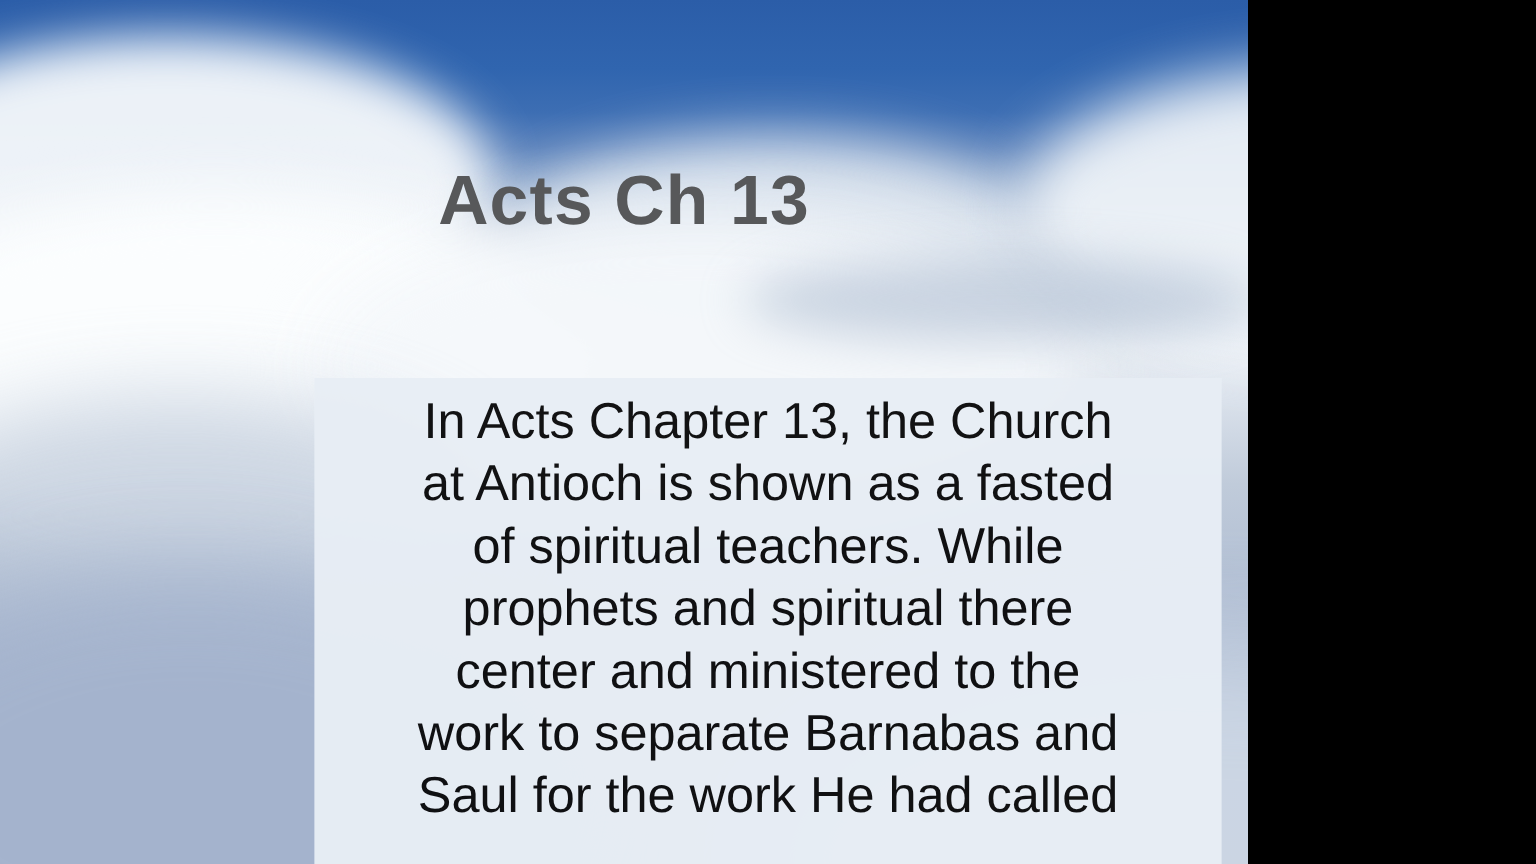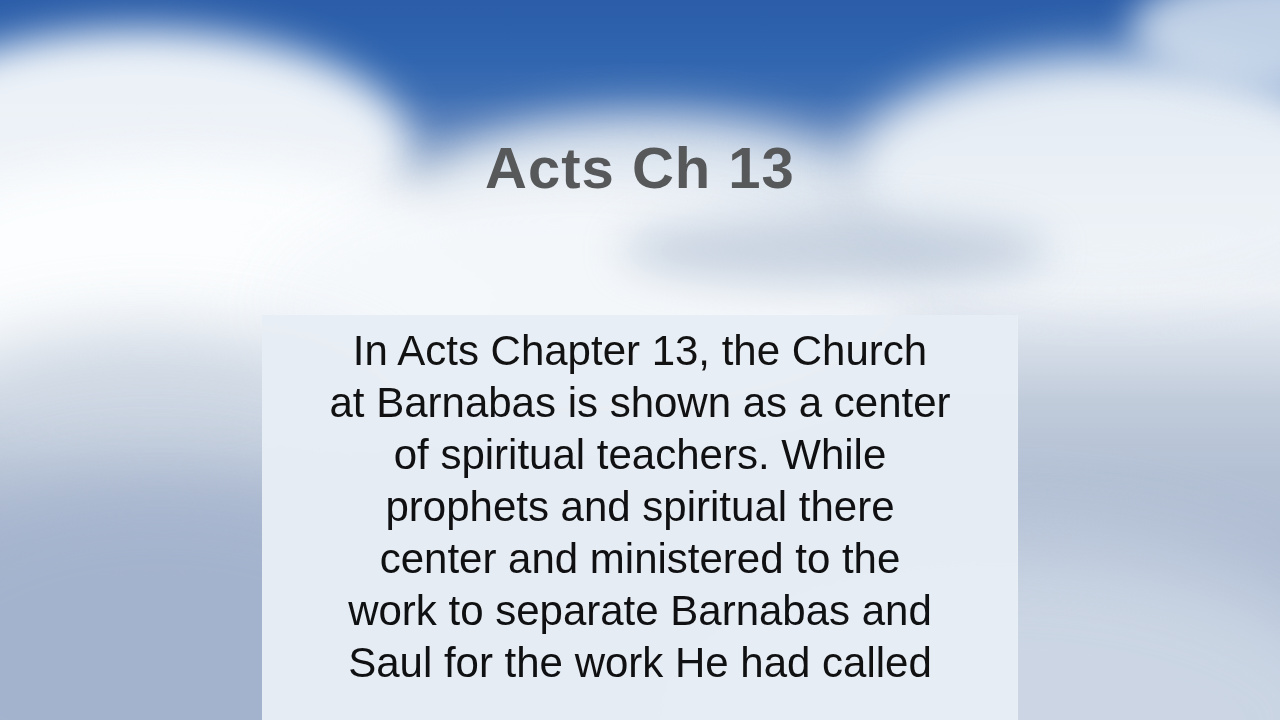--- a/index.html
+++ b/index.html
@@ -2,21 +2,21 @@
 <html style="--title-color: #57585a; --body-color: #0b0b0c; --textbox-bg: #e8eef5; --sky-blue: #2b5da8; --cloud-white: #fbfdfe; --cloud-shadow: #aab9d2;"><head>
 <meta charset="utf-8">
 <style>
   html, body {
     margin: 0;
     padding: 0;
     background: #000;
   }
   .stage {
     position: relative;
-    width: 1280px;
+    width: 1040px;
     height: 720px;
     overflow: hidden;
     font-family: "Liberation Sans", sans-serif;
   }
   
   .sky {
     position: absolute;
     inset: 0;
     background: linear-gradient(180deg,
       var(--sky-blue, #2b5da8) 0%,
@@ -96,20 +96,20 @@
   <div class="puff puff-right-corner"></div>
   <div class="puff wisp-gray-streak"></div>
   <div class="puff puff-mid-left-band"></div>
   <div class="puff puff-bottom-left"></div>
   <div class="puff puff-bottom-right"></div>
 
   <h1 class="title">Acts Ch 13</h1>
 
   <div class="textbox">
     <div class="body-line">In Acts Chapter 13, the Church</div>
-    <div class="body-line">at Barnabas is shown as a center</div>
+    <div class="body-line">at Antioch is shown as a fasted</div>
     <div class="body-line">of spiritual teachers. While</div>
     <div class="body-line">prophets and spiritual there</div>
     <div class="body-line">center and ministered to the</div>
     <div class="body-line">work to separate Barnabas and</div>
     <div class="body-line">Saul for the work He had called</div>
   </div>
 </div>
 
 </body></html>

